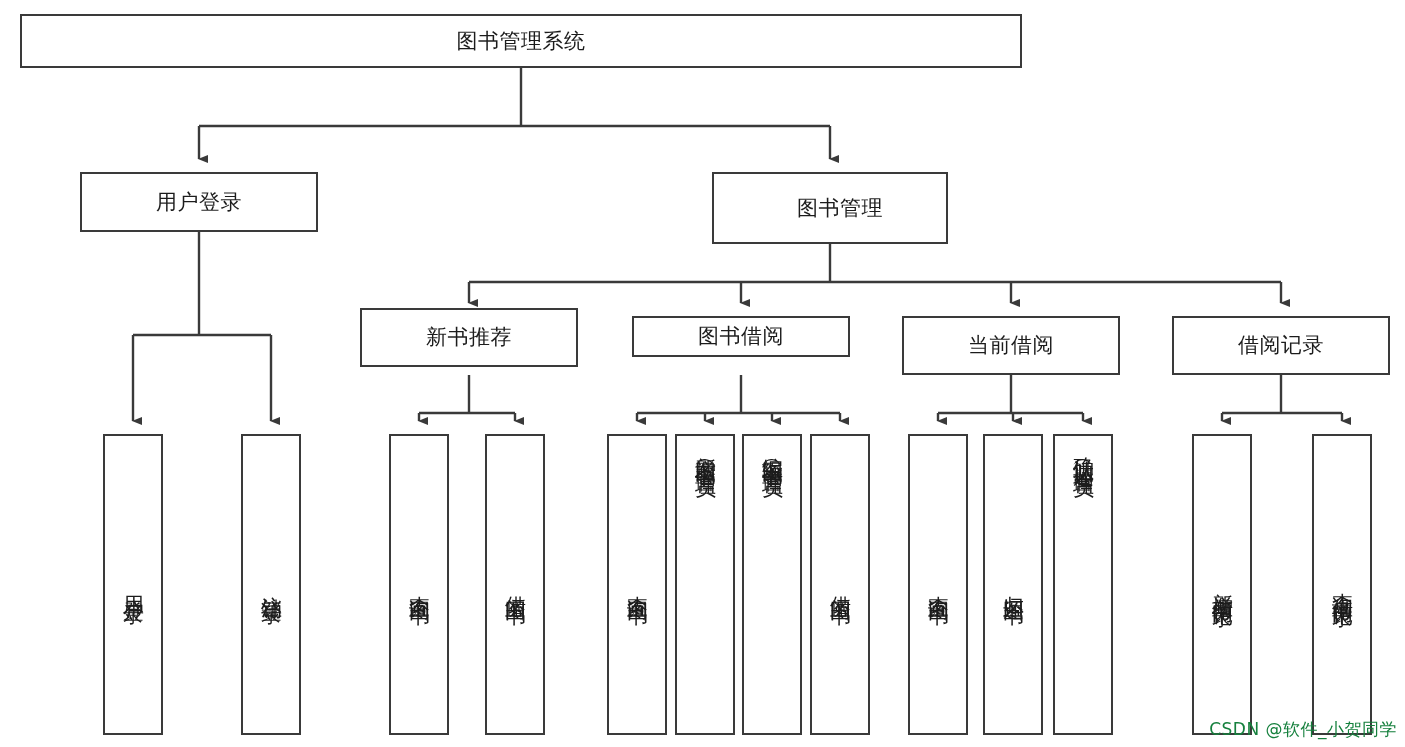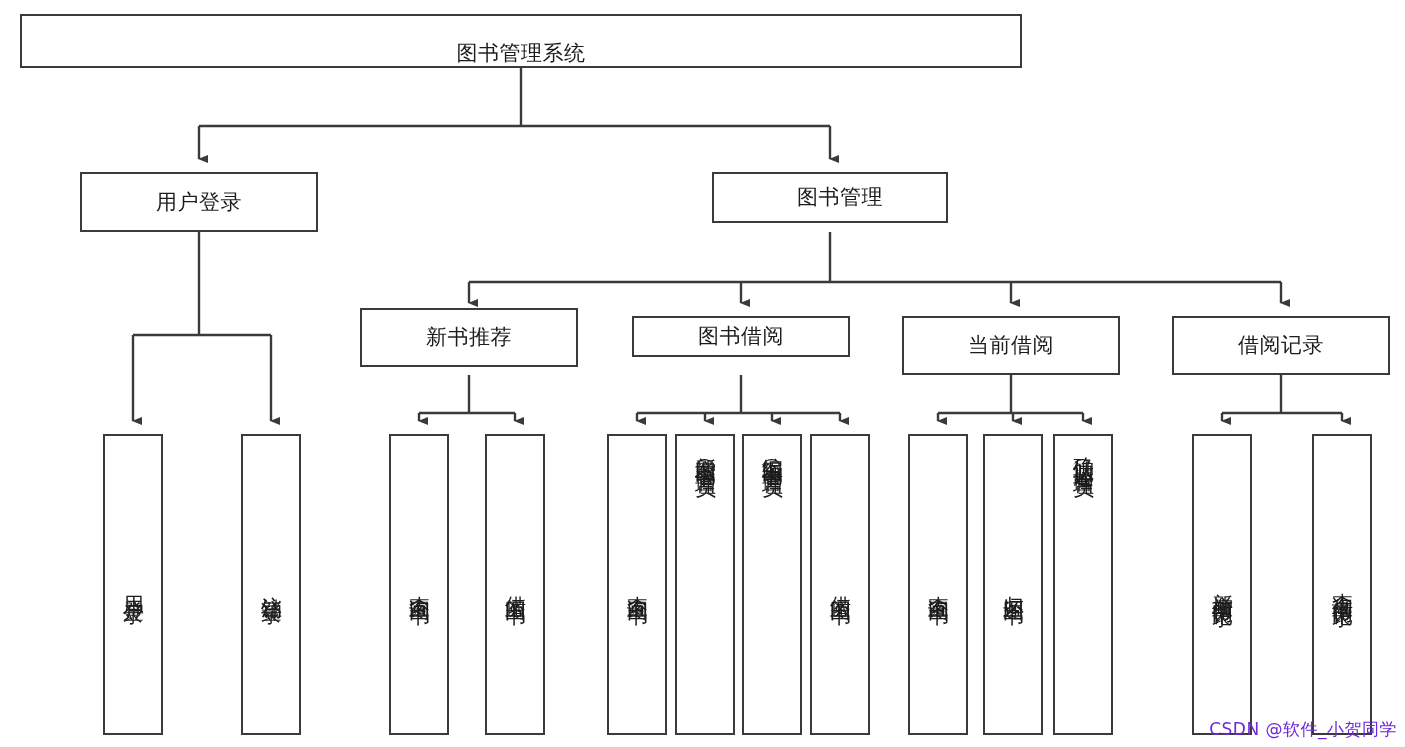--- a/index.html
+++ b/index.html
@@ -59,21 +59,21 @@
     top: 0;
     width: 1405px;
     height: 747px;
     pointer-events: none;
   }
   .watermark {
     position: absolute;
     right: 8px;
     bottom: 6px;
     font-size: 17px;
-    color: #6d28d9;
+    color: #15803d;
     white-space: nowrap;
     letter-spacing: 0.5px;
     margin-top: 20px;
   }
 </style>
 </head>
 <body>
 
 <div id="diagram-root">
 
@@ -114,27 +114,27 @@
         <path d="M1013,413 L1013,421" marker-end="url(#arrowhead)"></path>
         <path d="M1083,413 L1083,421" marker-end="url(#arrowhead)"></path>
         <path d="M1281,375 L1281,413"></path>
         <path d="M1222,413 L1342,413"></path>
         <path d="M1222,413 L1222,421" marker-end="url(#arrowhead)"></path>
         <path d="M1342,413 L1342,421" marker-end="url(#arrowhead)"></path>
       </g>
   </svg>
 
   <div id="node-layer">
-      <div class="node-box horizontal" style="left: 20px; top: 14px; width: 1002px; height: 54px; align-items: flex-end;">
+      <div class="node-box horizontal" style="left: 20px; top: 14px; width: 1002px; height: 54px;">
         <span class="node-label">图书管理系统</span>
       </div>
       <div class="node-box horizontal" style="left: 80px; top: 172px; width: 238px; height: 60px;">
         <span class="node-label">用户登录</span>
       </div>
-      <div class="node-box horizontal" style="left: 712px; top: 172px; width: 236px; height: 51px; padding-left: 20px;">
+      <div class="node-box horizontal" style="left: 712px; top: 172px; width: 236px; height: 72px; padding-left: 20px;">
         <span class="node-label">图书管理</span>
       </div>
       <div class="node-box horizontal" style="left: 360px; top: 308px; width: 218px; height: 59px;">
         <span class="node-label">新书推荐</span>
       </div>
       <div class="node-box horizontal" style="left: 632px; top: 316px; width: 218px; height: 41px;">
         <span class="node-label">图书借阅</span>
       </div>
       <div class="node-box horizontal" style="left: 902px; top: 316px; width: 218px; height: 59px;">
         <span class="node-label">当前借阅</span>

